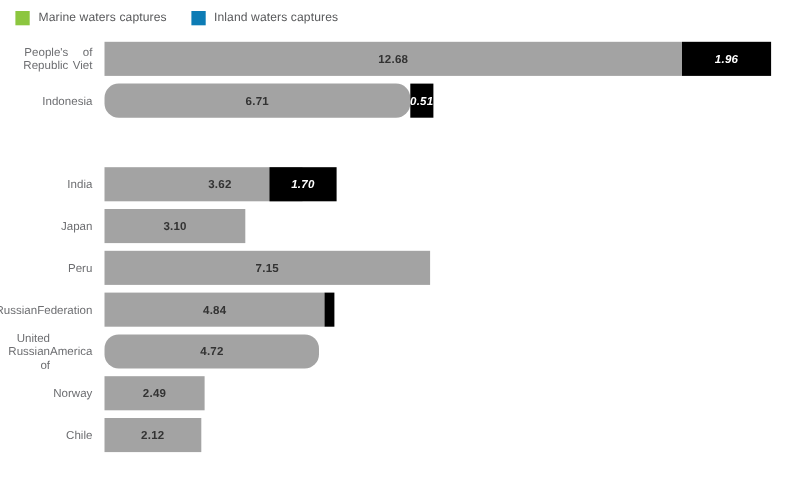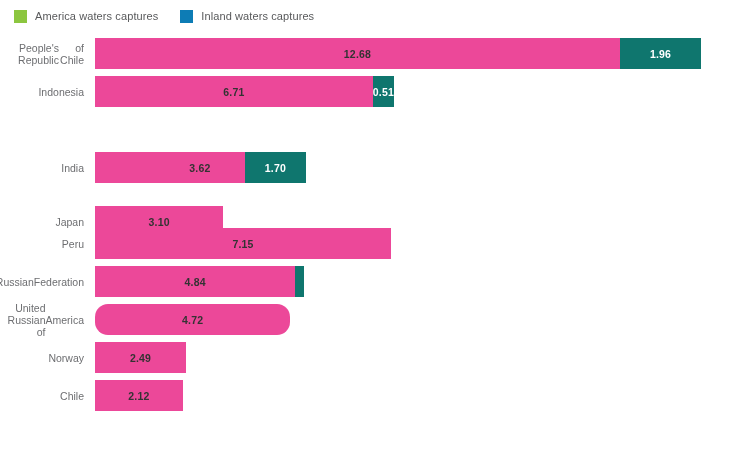--- a/index.html
+++ b/index.html
@@ -93,24 +93,25 @@
 
   .seg {
     position: absolute;
     top: 0;
     height: 31px;
     display: flex;
     align-items: center;
     justify-content: center;
   }
   .seg-marine {
-    background: #ec4899;
+    background: #a3a3a3;
   }
   .seg-inland {
-    background: #0f766e;
+    background: #000000;
+    font-style: italic;
   }
   .seg-value {
     font-size: 10.5px;
     font-weight: bold;
     letter-spacing: 0.2px;
     white-space: nowrap;
   }
   .seg-marine .seg-value {
     color: #333333;
   }
@@ -119,70 +120,70 @@
   }
 </style>
 </head>
 <body>
 
 <div id="chart-root">
 
   <div class="legend" id="legend">
       <div class="legend-item">
         <span class="legend-swatch" style="background: rgb(140, 198, 63);"></span>
-        <span class="legend-label">America waters captures</span>
+        <span class="legend-label">Marine waters captures</span>
       </div>
       <div class="legend-item">
         <span class="legend-swatch" style="background: rgb(13, 124, 181);"></span>
         <span class="legend-label">Inland waters captures</span>
       </div>
     </div>
 
   <div class="plot" id="plot">
       <div class="row" style="top: 0px;">
         <div class="row-label">
           <span>People's Republic</span>
-          <span>of Chile</span>
+          <span>of Viet</span>
         </div>
         <div class="bars">
           <div class="seg seg-marine" style="left: 0px; width: 524.952px;">
             <span class="seg-value">12.68</span>
           </div>
           <div class="seg seg-inland" style="left: 524.952px; width: 81.144px;">
             <span class="seg-value">1.96</span>
           </div>
         </div>
       </div>
       <div class="row" style="top: 38px;">
         <div class="row-label">
           <span>Indonesia</span>
         </div>
         <div class="bars">
-          <div class="seg seg-marine" style="left: 0px; width: 277.794px;">
+          <div class="seg seg-marine" style="left: 0px; width: 277.794px; border-radius: 13px;">
             <span class="seg-value">6.71</span>
           </div>
           <div class="seg seg-inland" style="left: 277.794px; width: 21.114px;">
             <span class="seg-value">0.51</span>
           </div>
         </div>
       </div>
       <div class="row" style="top: 114px;">
         <div class="row-label">
           <span>India</span>
         </div>
         <div class="bars">
           <div class="seg seg-marine" style="left: 0px; width: 149.868px; padding-left: 30px;">
             <span class="seg-value">3.62</span>
           </div>
           <div class="seg seg-inland" style="left: 149.868px; width: 61px;">
             <span class="seg-value">1.70</span>
           </div>
         </div>
       </div>
-      <div class="row" style="top: 168px;">
+      <div class="row" style="top: 152px;">
         <div class="row-label">
           <span>Japan</span>
         </div>
         <div class="bars">
           <div class="seg seg-marine" style="left: 0px; width: 128.34px;">
             <span class="seg-value">3.10</span>
           </div>
         </div>
       </div>
       <div class="row" style="top: 190px;">

